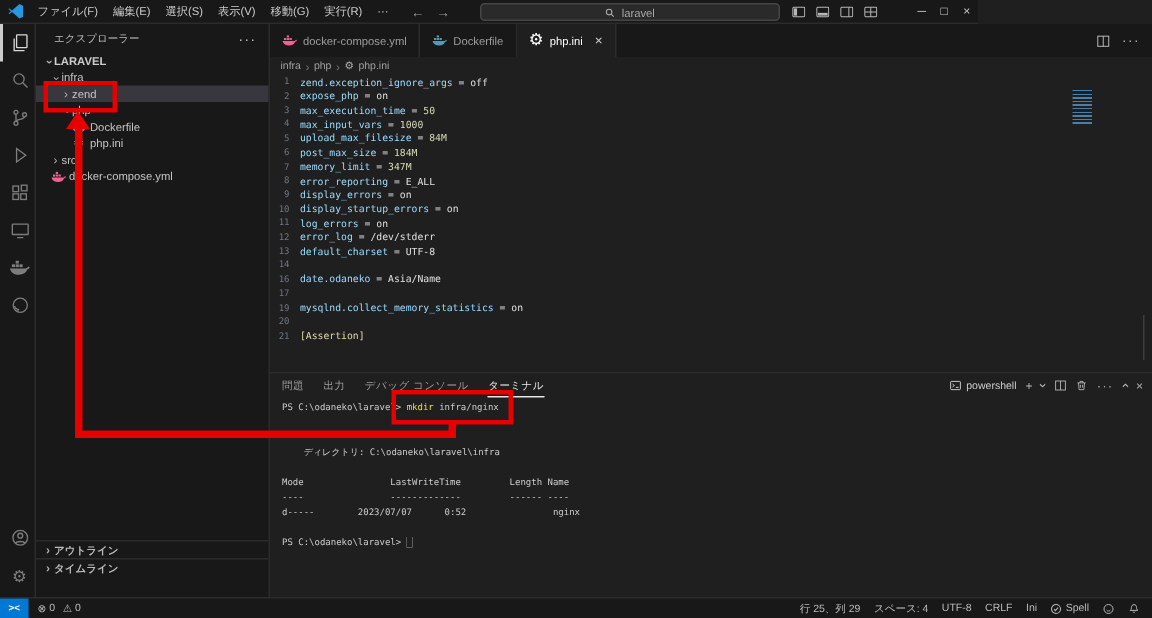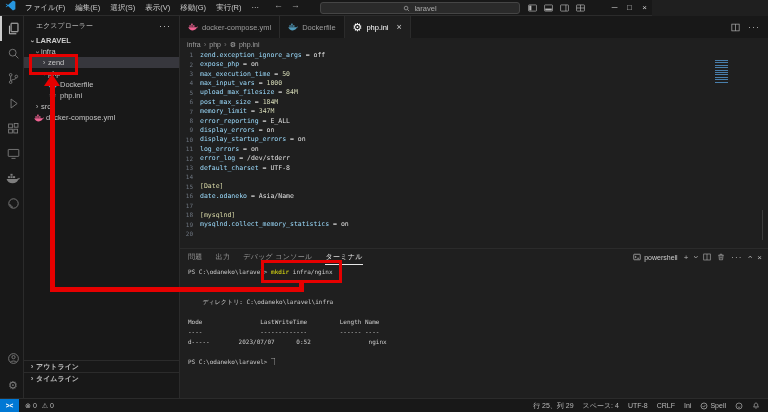--- a/index.html
+++ b/index.html
@@ -7,21 +7,21 @@
   body {
     position:relative; background:#1f1f1f; overflow:hidden;
     font-family:"Liberation Sans", sans-serif; color:#cccccc;
     -webkit-font-smoothing:antialiased;
   }
   svg { display:block; }
 
   
   .titlebar { position:absolute; left:0; top:0; width:652px; height:16px;
     background:#181818; border-bottom:1px solid #2b2b2b;
-    display:flex; z-index:5; }
+    display:flex; align-items:center; z-index:5; }
   .vscode-logo { margin:0 4px 0 5px; }
   .menu { display:flex; align-items:center; }
   .menu-item { font-size:7.5px; color:#cccccc; padding:0 5px; line-height:16px; cursor:default; }
   .nav-arrows { display:flex; gap:8px; margin-left:10px; color:#9d9d9d; font-size:9px; }
   .cmd-center { position:absolute; left:320px; top:2px; width:200px; height:12px;
     background:#2a2a2a; border:1px solid #454545; border-radius:3px;
     display:flex; align-items:center; justify-content:center; gap:4px;
     color:#aaaaaa; font-size:7.5px; }
   .win-icons { position:absolute; right:0; top:0; height:16px; display:flex; align-items:center; }
   .layout-icons { display:flex; gap:7px; margin-right:22px; color:#b6b6b6; }
@@ -391,26 +391,25 @@
         <div class="code-line"><span class="ln">5</span><span class="tok-key">upload_max_filesize</span><span class="tok-op"> = </span><span class="tok-num">84M</span></div>
         <div class="code-line"><span class="ln">6</span><span class="tok-key">post_max_size</span><span class="tok-op"> = </span><span class="tok-num">184M</span></div>
         <div class="code-line"><span class="ln">7</span><span class="tok-key">memory_limit</span><span class="tok-op"> = </span><span class="tok-num">347M</span></div>
         <div class="code-line"><span class="ln">8</span><span class="tok-key">error_reporting</span><span class="tok-op"> = </span><span class="tok-val">E_ALL</span></div>
         <div class="code-line"><span class="ln">9</span><span class="tok-key">display_errors</span><span class="tok-op"> = </span><span class="tok-val">on</span></div>
         <div class="code-line"><span class="ln">10</span><span class="tok-key">display_startup_errors</span><span class="tok-op"> = </span><span class="tok-val">on</span></div>
         <div class="code-line"><span class="ln">11</span><span class="tok-key">log_errors</span><span class="tok-op"> = </span><span class="tok-val">on</span></div>
         <div class="code-line"><span class="ln">12</span><span class="tok-key">error_log</span><span class="tok-op"> = </span><span class="tok-val">/dev/stderr</span></div>
         <div class="code-line"><span class="ln">13</span><span class="tok-key">default_charset</span><span class="tok-op"> = </span><span class="tok-val">UTF-8</span></div>
         <div class="code-line"><span class="ln">14</span></div>
-        <div class="code-line"><span class="ln">15</span><span class="tok-section">[Date]</span></div>
         <div class="code-line"><span class="ln">16</span><span class="tok-key">date.odaneko</span><span class="tok-op"> = </span><span class="tok-val">Asia/Name</span></div>
         <div class="code-line"><span class="ln">17</span></div>
-        <div class="code-line"><span class="ln">18</span><span class="tok-section">[mysqlnd]</span></div>
         <div class="code-line"><span class="ln">19</span><span class="tok-key">mysqlnd.collect_memory_statistics</span><span class="tok-op"> = </span><span class="tok-val">on</span></div>
         <div class="code-line"><span class="ln">20</span></div>
+        <div class="code-line"><span class="ln">21</span><span class="tok-section">[Assertion]</span></div>
       </div>
     <div class="minimap"></div>
     <div class="minimap-gutter"></div>
   </div>
 
   <div class="panel">
     <div class="panel-header">
       <div style="display:flex;align-items:center;">
           <span class="panel-tab">問題</span>
           <span class="panel-tab">出力</span>

